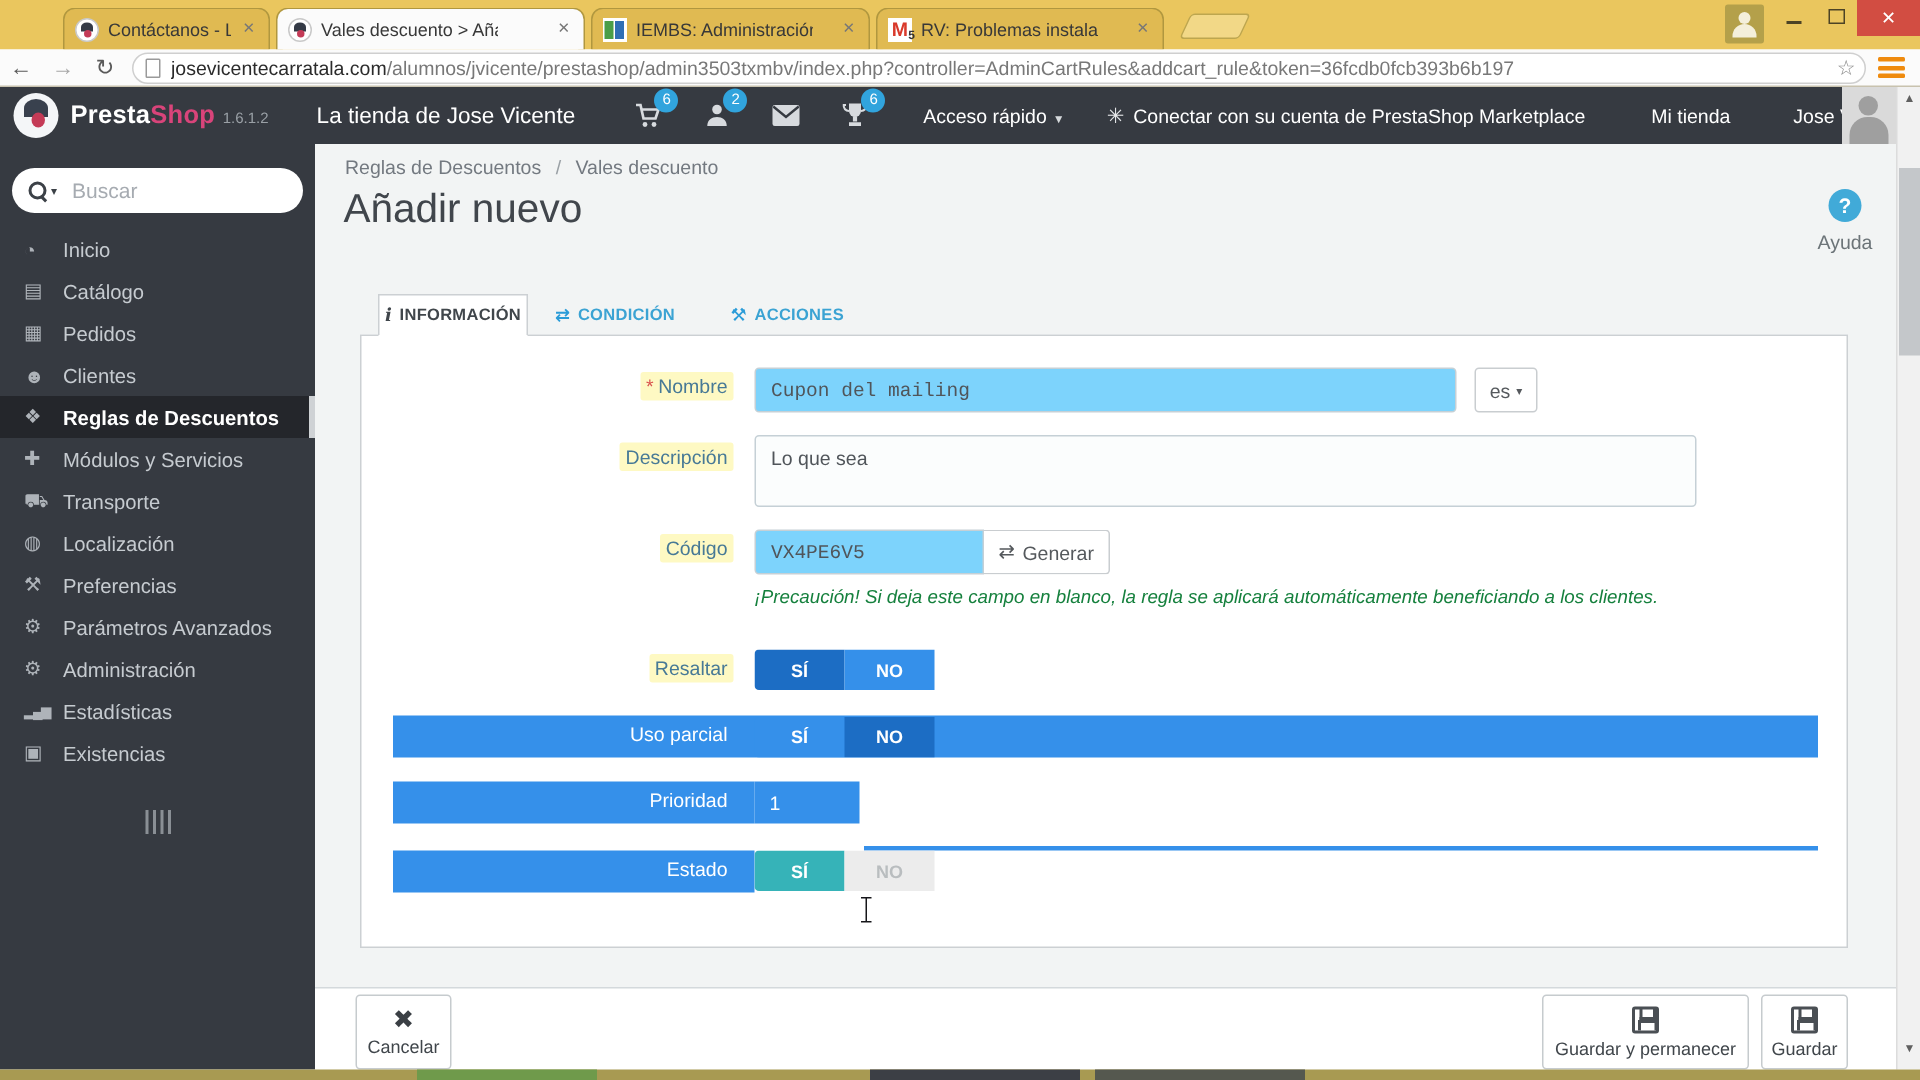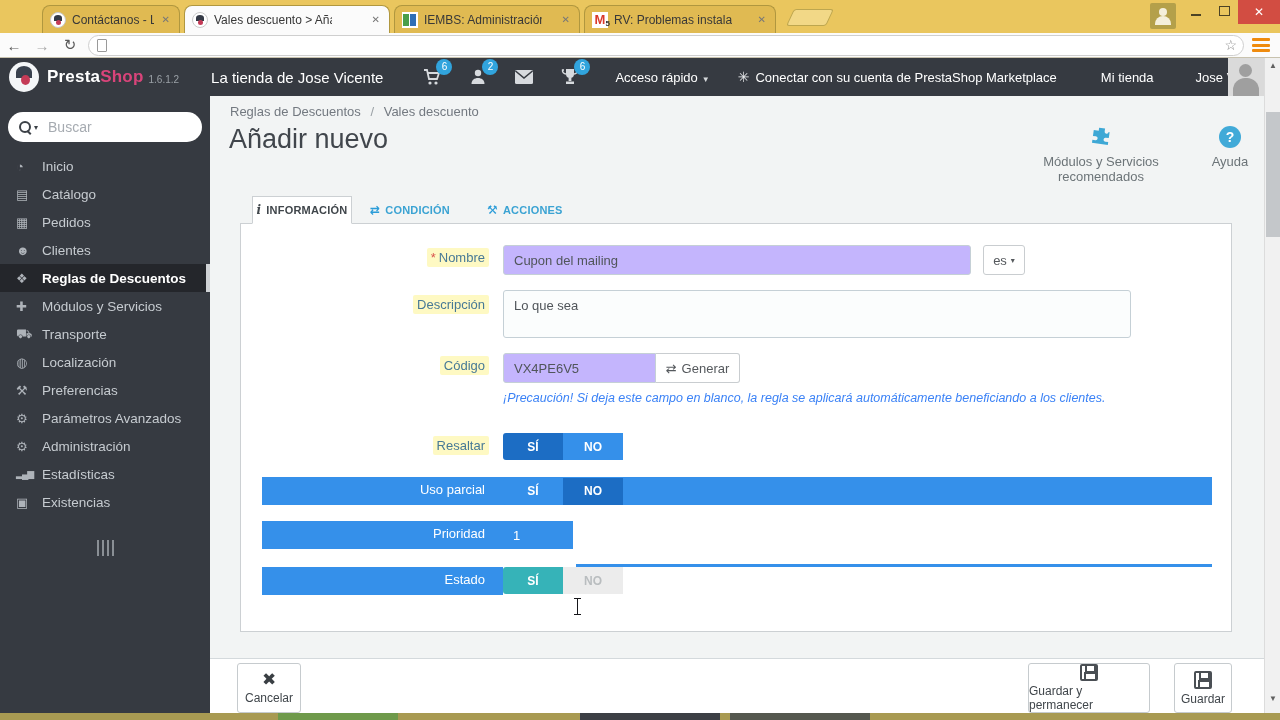--- a/index.html
+++ b/index.html
@@ -114,48 +114,48 @@
   .ftab-act{left:247px;color:#3ba3d3;}
   .ftab-cond .tico,.ftab-act .tico{color:#2b9cd8;}
 
   
   .panel-body{position:absolute;left:30px;top:127px;width:992px;height:409px;background:#fff;border:1px solid #ccd0d3;}
   .flabel{position:absolute;left:20px;width:228px;text-align:right;font-size:13px;color:#477996;z-index:2;}
   .flabel .lbox{background:#fef9c3;padding:2px 4px;border-radius:2px;}
   .flabel .req{color:#d9534f;margin-right:3px;}
   .flabel.on-blue{color:#fff;}
   .flabel.on-blue .lbox{background:transparent;padding:2px 4px;}
-  .txt-input{position:absolute;background:#c4b5fd;border:1px solid #c5d0d6;border-radius:3px;
-    font-size:13px;color:#50555a;padding:0 10px;font-family:Liberation Sans, sans-serif;outline:none;}
+  .txt-input{position:absolute;background:#7dd3fc;border:1px solid #c5d0d6;border-radius:3px;
+    font-size:13px;color:#50555a;padding:0 10px;font-family:Liberation Mono, monospace;outline:none;}
   .lang-btn{position:absolute;left:742px;top:21px;width:42px;height:30px;background:#fff;border:1px solid #c9cdd0;
     border-radius:3px;font-size:13px;color:#55595d;display:flex;align-items:center;justify-content:center;gap:4px;}
   .lang-btn .caret2{font-size:8px;color:#55595d;}
   textarea.txt-area{position:absolute;left:262px;top:66px;width:628px;height:48px;background:#fbfdfd;
     border:1px solid #c5d0d6;border-radius:3px;font-size:13px;color:#50555a;padding:7px 10px;resize:none;
     font-family:"Liberation Sans",sans-serif;outline:none;}
   .gen-btn{position:absolute;left:415px;top:129px;width:84px;height:30px;background:#fff;border:1px solid #c9cdd0;
     border-left:none;border-radius:0 3px 3px 0;font-size:13px;color:#55595d;display:flex;align-items:center;justify-content:center;gap:5px;}
-  .help-text{position:absolute;left:262px;top:167px;width:680px;font-size:12.5px;font-style:italic;color:#3b82f6;}
+  .help-text{position:absolute;left:262px;top:167px;width:680px;font-size:12.5px;font-style:italic;color:#15803d;}
   .toggle{position:absolute;left:262px;width:160px;height:27px;display:flex;border-radius:3px;overflow:hidden;z-index:2;}
   .toggle .opt{width:60px;display:flex;align-items:center;justify-content:center;font-size:12px;font-weight:bold;color:#fff;}
   .sel-band{position:absolute;background:#3590ea;z-index:1;}
   .blue-dark{background:#1c6dc4;}
   .blue-lite{background:#3590ea;}
   .teal{background:#36b3b8;}
   .gray-off{background:#ececec;color:#b9bdbf !important;}
   .prio-val{position:absolute;left:262px;top:297px;width:70px;height:28px;background:#3590ea;color:#fff;
     font-size:13px;display:flex;align-items:center;padding-left:10px;z-index:2;}
 
   
   .footer-bar{position:absolute;left:0;top:562px;width:1054px;height:55px;background:#fff;border-top:1px solid #d4d9dc;}
   .fbtn{position:absolute;top:4px;background:#fff;border:1px solid #c6cbce;border-radius:3px;
     display:flex;flex-direction:column;align-items:center;justify-content:center;gap:3px;height:50px;
     font-size:12px;color:#40464b;}
   .fbtn-cancel{left:27px;width:64px;}
-  .fbtn-savestay{left:818px;width:122px;}
+  .fbtn-savestay{left:818px;width:138px;}
   .fbtn-save{left:964px;width:58px;}
   .xicon{font-size:17px;font-weight:bold;color:#3a3f44;line-height:17px;}
   .floppy{width:18px;height:18px;border:2px solid #4a4f54;border-radius:2px;position:relative;background:#fff;}
   .floppy::before{content:"";position:absolute;left:3px;top:-1px;width:7px;height:6px;border:2px solid #4a4f54;border-top:none;}
   .floppy::after{content:"";position:absolute;left:2px;bottom:0px;width:9px;height:5px;border:2px solid #4a4f54;border-bottom:none;}
 
   
   .scrollbar{position:absolute;right:0;top:58px;width:16px;height:655px;background:#f1f1f1;border-left:1px solid #dcdcdc;}
   .sb-arrow{position:absolute;left:0;width:16px;height:15px;color:#606060;font-size:8px;text-align:center;line-height:15px;}
   .sb-up{top:0;}
@@ -206,20 +206,21 @@
       <div class="wc wc-close">✕</div>
     </div>
   </div>
 
   <div class="addressbar">
     <span class="navbtn">←</span>
     <span class="navbtn fwd">→</span>
     <span class="navbtn">↻</span>
     <div class="urlbox">
       <span class="doc-icon"></span>
+      <span class="url-text"><span class="domain">josevicentecarratala.com</span><span class="path">/alumnos/jvicente/prestashop/admin3503txmbv/index.php?controller=AdminCartRules&amp;addcart_rule&amp;token=36fcdb0fcb393b6b197</span></span>
       <span class="star">☆</span>
     </div>
     <div class="menu-btn">
         <span></span>
         <span></span>
         <span></span>
       </div>
   </div>
 
   <div class="ps-header">
@@ -335,28 +336,20 @@
   </div>
 
   <div class="content">
     <div class="breadcrumb">
       <span>Reglas de Descuentos</span>
       <span class="sep">/</span>
       <span>Vales descuento</span>
     </div>
     <div class="page-title">Añadir nuevo</div>
 
-    <div class="hlink hlink-modules">
-      <div class="hico">
-        <svg width="24" height="24" viewBox="0 0 24 24">
-            <path d="M9 4h6v3a2 2 0 1 0 4 0h1v6h-3a2 2 0 1 0 0 4h3v3H4v-3h3a2 2 0 1 0 0-4H4V7h5z" fill="#3ea8d5" transform="rotate(8 12 12)"></path>
-          </svg>
-      </div>
-      <div>Módulos y Servicios recomendados</div>
-    </div>
     <div class="hlink hlink-help">
       <div class="hico">
           <span class="qmark">?</span>
         </div>
       <div>Ayuda</div>
     </div>
 
     <div class="form-tabs">
       <div class="ftab ftab-info">
           <span class="tico">i</span>

